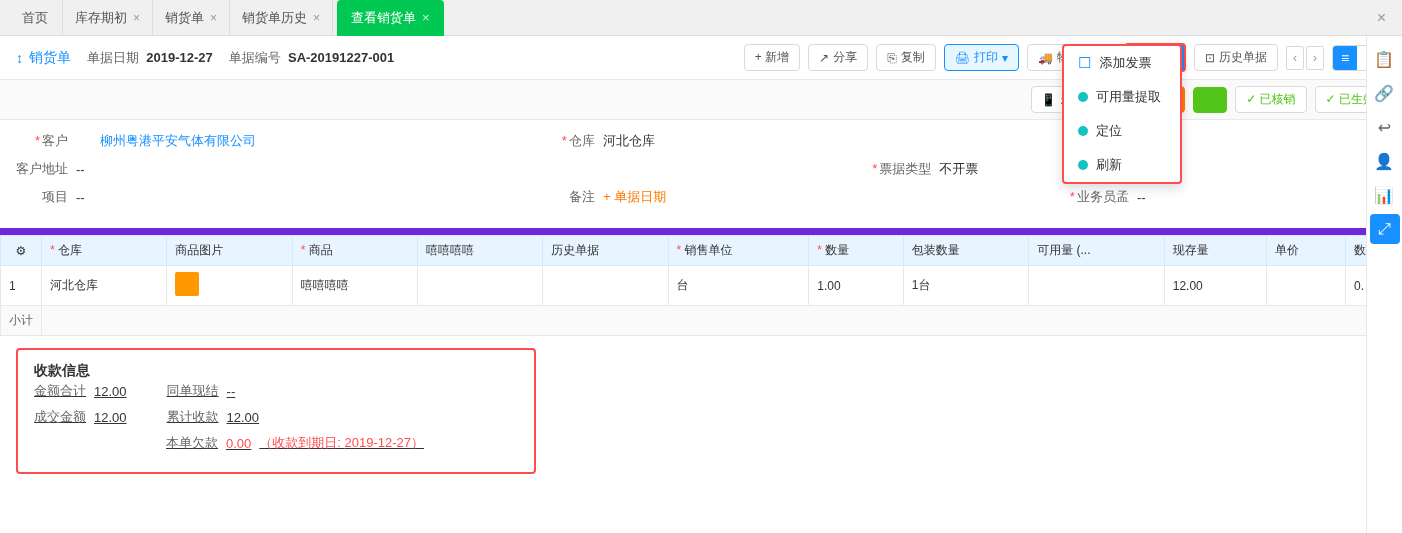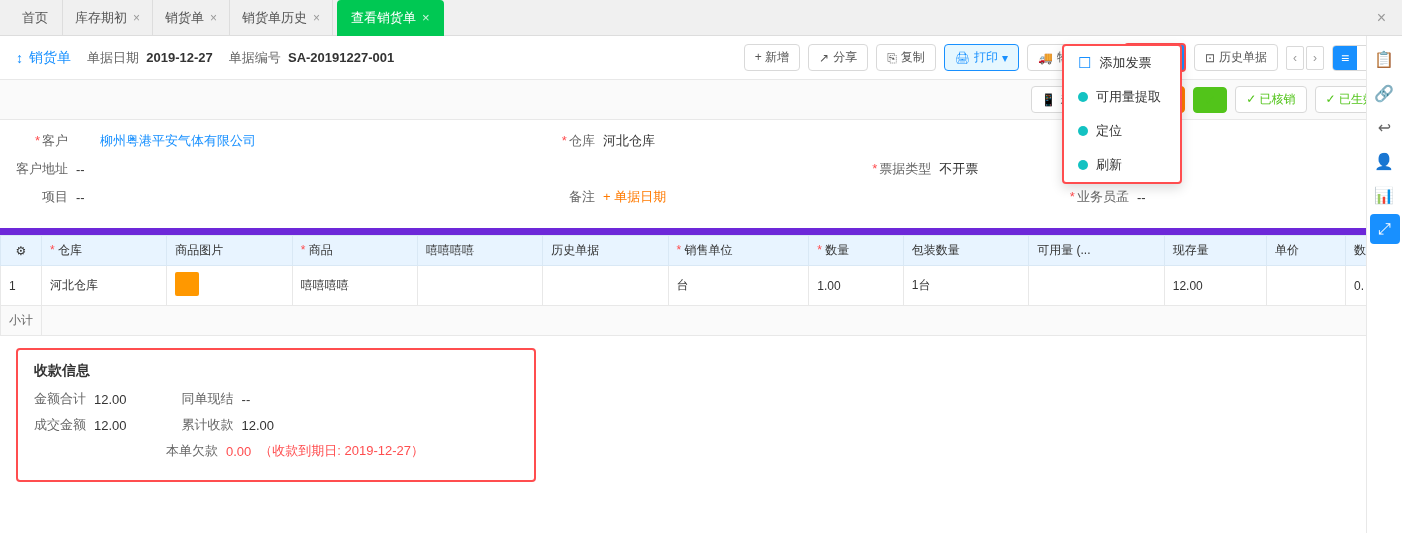--- a/index.html
+++ b/index.html
@@ -82,22 +82,22 @@
     tr.subtotal td { background: #fafafa; color: #666; }
     .col-settings { width: 36px; text-align: center; }
     .product-img { width: 24px; height: 24px; background: #ff9800; border-radius: 2px; display: inline-block; }
 
     
     .bottom-area { display: flex; padding: 12px 16px; }
     .payment-info {
       border: 2px solid #ff4d4f; border-radius: 4px; padding: 12px 16px; min-width: 520px;
       background: #fff;
     }
-    .payment-title { font-size: 14px; font-weight: bold; color: #333; margin-bottom: 10px; }
-    .payment-row { display: flex; gap: 55px; margin-bottom: 8px; }
+    .payment-title { font-size: 14px; font-weight: bold; color: #333; margin-bottom: 2px; }
+    .payment-row { display: flex; gap: 40px; margin-bottom: 8px; text-decoration: underline; }
     .payment-field { display: flex; align-items: center; gap: 8px; }
     .payment-field-label { color: #666; white-space: nowrap; }
     .payment-field-value { color: #333; font-weight: 500; }
     .payment-field-value.red { color: #ff4d4f; }
     .dropdown-menu {
       position: absolute; top: 44px; right: 220px; z-index: 200;
       background: #fff; border: 2px solid #ff4d4f; border-radius: 4px; min-width: 120px;
       box-shadow: 0 4px 12px rgba(0,0,0,0.15);
     }
     .dropdown-item {

